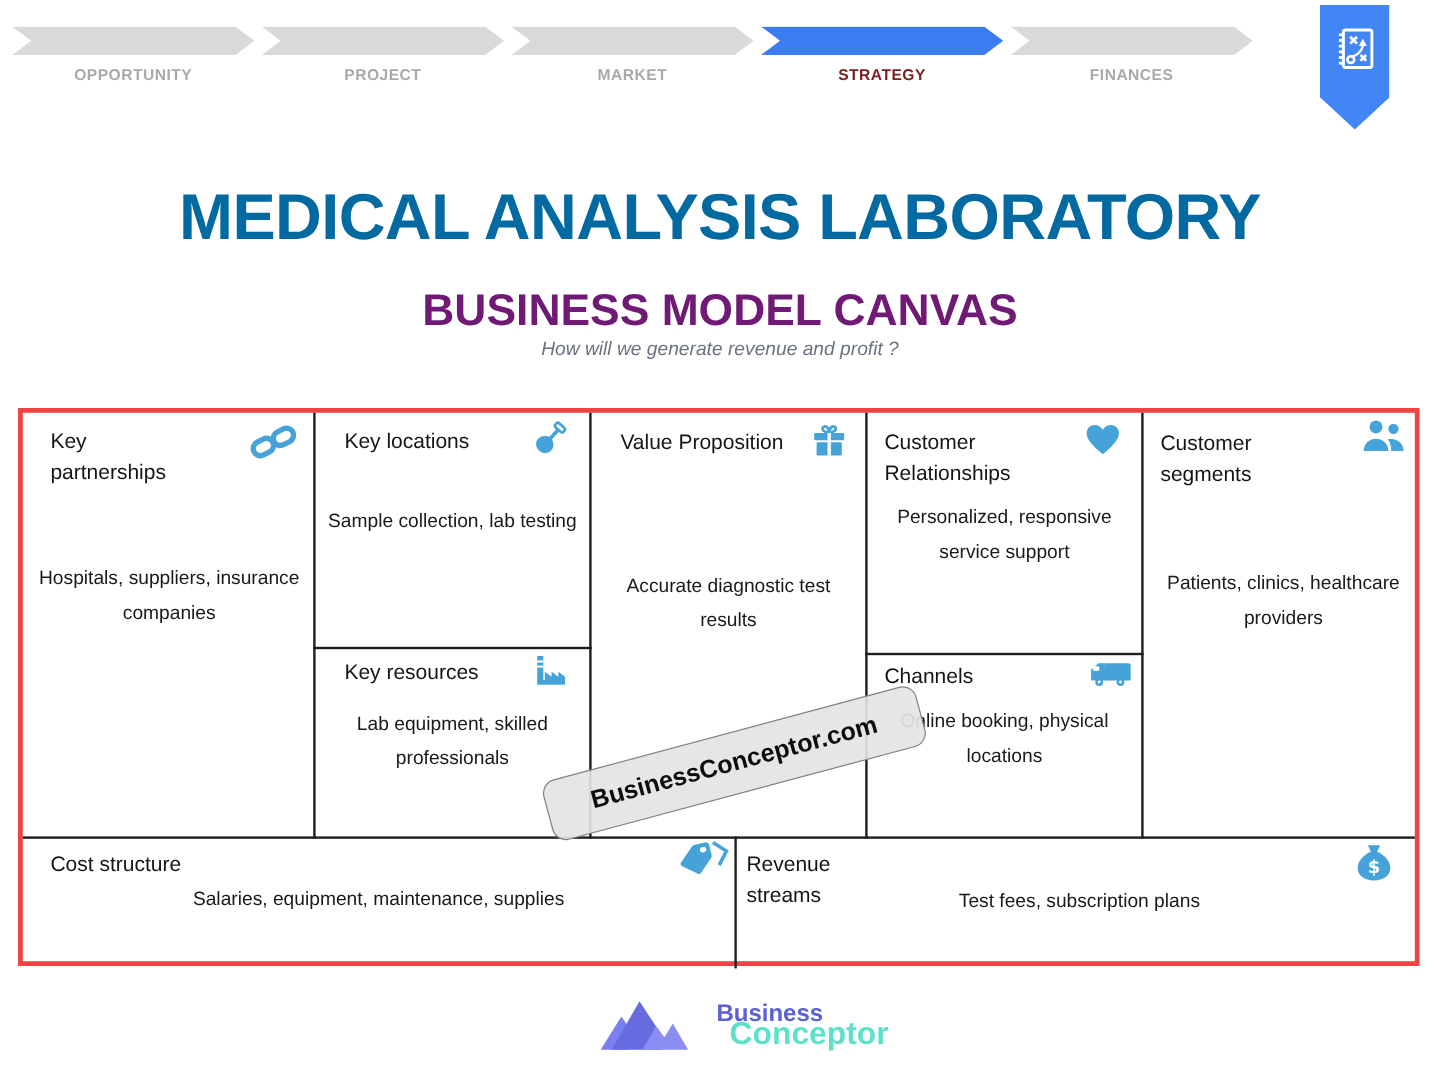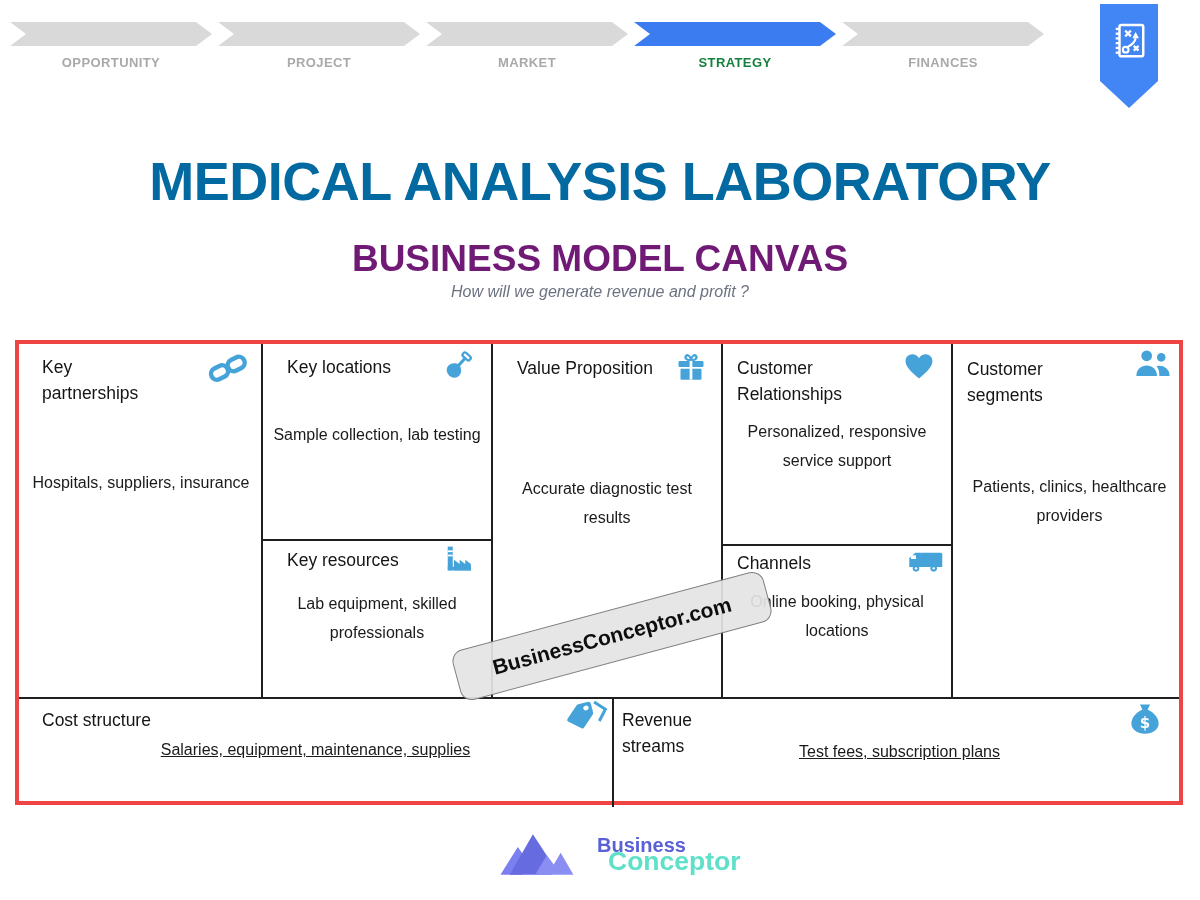--- a/index.html
+++ b/index.html
@@ -6,42 +6,42 @@
   .page{position:relative;width:1200px;height:900px;background:#fff;overflow:hidden;
         font-family:"Liberation Sans", sans-serif;color:#1a1a1a;}
 
   
   .step{position:absolute;top:22px;width:202px;}
   .step-arrow{height:24px;background:#d9d9d9;
     clip-path:polygon(0 0, calc(100% - 16px) 0, 100% 50%, calc(100% - 16px) 100%, 0 100%, 16px 50%);}
   .step.active .step-arrow{background:#3b7cf0;}
   .step-label{margin-top:9px;text-align:center;font-size:13px;font-weight:bold;
     letter-spacing:.4px;color:#a9a9a9;}
-  .step.active .step-label{color:#15803d;}
+  .step.active .step-label{color:#7f1d1d;}
 
   
   .ribbon{position:absolute;left:1100px;top:4px;width:58px;height:104px;background:#4285f4;
     clip-path:polygon(0 0,100% 0,100% 74%,50% 100%,0 74%);}
   .ribbon svg{position:absolute;left:10px;top:16px;}
 
   
   .main-title{position:absolute;left:0;top:150px;width:100%;text-align:center;
     font-size:54px;font-weight:bold;letter-spacing:-.5px;color:#0369a1;}
   .sub-title{position:absolute;left:0;top:238px;width:100%;text-align:center;
     font-size:37px;font-weight:bold;color:#701a75;}
   .tagline{position:absolute;left:0;top:283px;width:100%;text-align:center;
     font-size:16px;font-style:italic;color:#6b7280;}
 
   
   .canvas{position:absolute;left:15px;top:340px;width:1168px;height:465px;
     border:4px solid #ef4444;box-sizing:border-box;}
   .gridline{position:absolute;background:#1f1f1f;}
   .cell-title{position:absolute;font-size:17.5px;line-height:26px;color:#151515;}
   .cell-body{position:absolute;text-align:center;font-size:16px;line-height:29px;color:#1a1a1a;}
-  .cell-body.bottom-row{line-height:20px;text-decoration:underline;}
+  .cell-body.bottom-row{line-height:20px;}
   .cell-icon{position:absolute;}
 
   
   .watermark{position:absolute;left:451px;top:610px;width:320px;height:50px;
     background:rgba(228,228,228,.92);border:1.5px solid #808080;border-radius:12px;
     transform:rotate(-15deg);display:flex;align-items:center;justify-content:center;
     font-size:21px;font-weight:bold;color:#0d0d0d;z-index:6;}
 
   
   .logo-word1{position:absolute;left:597px;top:834px;font-size:20px;font-weight:bold;color:#5a60d6;}
@@ -108,20 +108,21 @@
 
     <div class="cell-title" style="left:23px;top:10px;width:125px">Key partnerships</div>
     <svg class="cell-icon" style="left:188px;top:8px" width="42" height="32" viewBox="0 0 26 20">
       <g fill="none" stroke="#45a3d9" stroke-width="2.8" transform="rotate(-27 13 10)">
         <rect x="1.5" y="6.4" width="11" height="7.4" rx="3.7"></rect>
         <rect x="13.2" y="6.4" width="11" height="7.4" rx="3.7"></rect>
       </g>
     </svg>
     <div class="cell-body" style="left:8px;top:124px;width:228px">
       <div>Hospitals, suppliers, insurance</div>
+      <div>companies</div>
     </div>
 
     <div class="cell-title" style="left:268px;top:10px;width:180px">Key locations</div>
     <svg class="cell-icon" style="left:423px;top:6px" width="32" height="32" viewBox="0 0 24 24">
       <g fill="#45a3d9" transform="rotate(42 12 12)">
         <rect x="8.6" y="0.6" width="6.8" height="3.4" rx="1.4" fill="none" stroke="#45a3d9" stroke-width="1.7"></rect>
         <rect x="10.9" y="3.4" width="2.3" height="8.2"></rect>
         <path d="M12 10.5 C16 12 17.5 14 17.5 16.8 A5.5 5 0 0 1 6.5 16.8 C6.5 14 8 12 12 10.5 Z"></path>
       </g>
     </svg>

